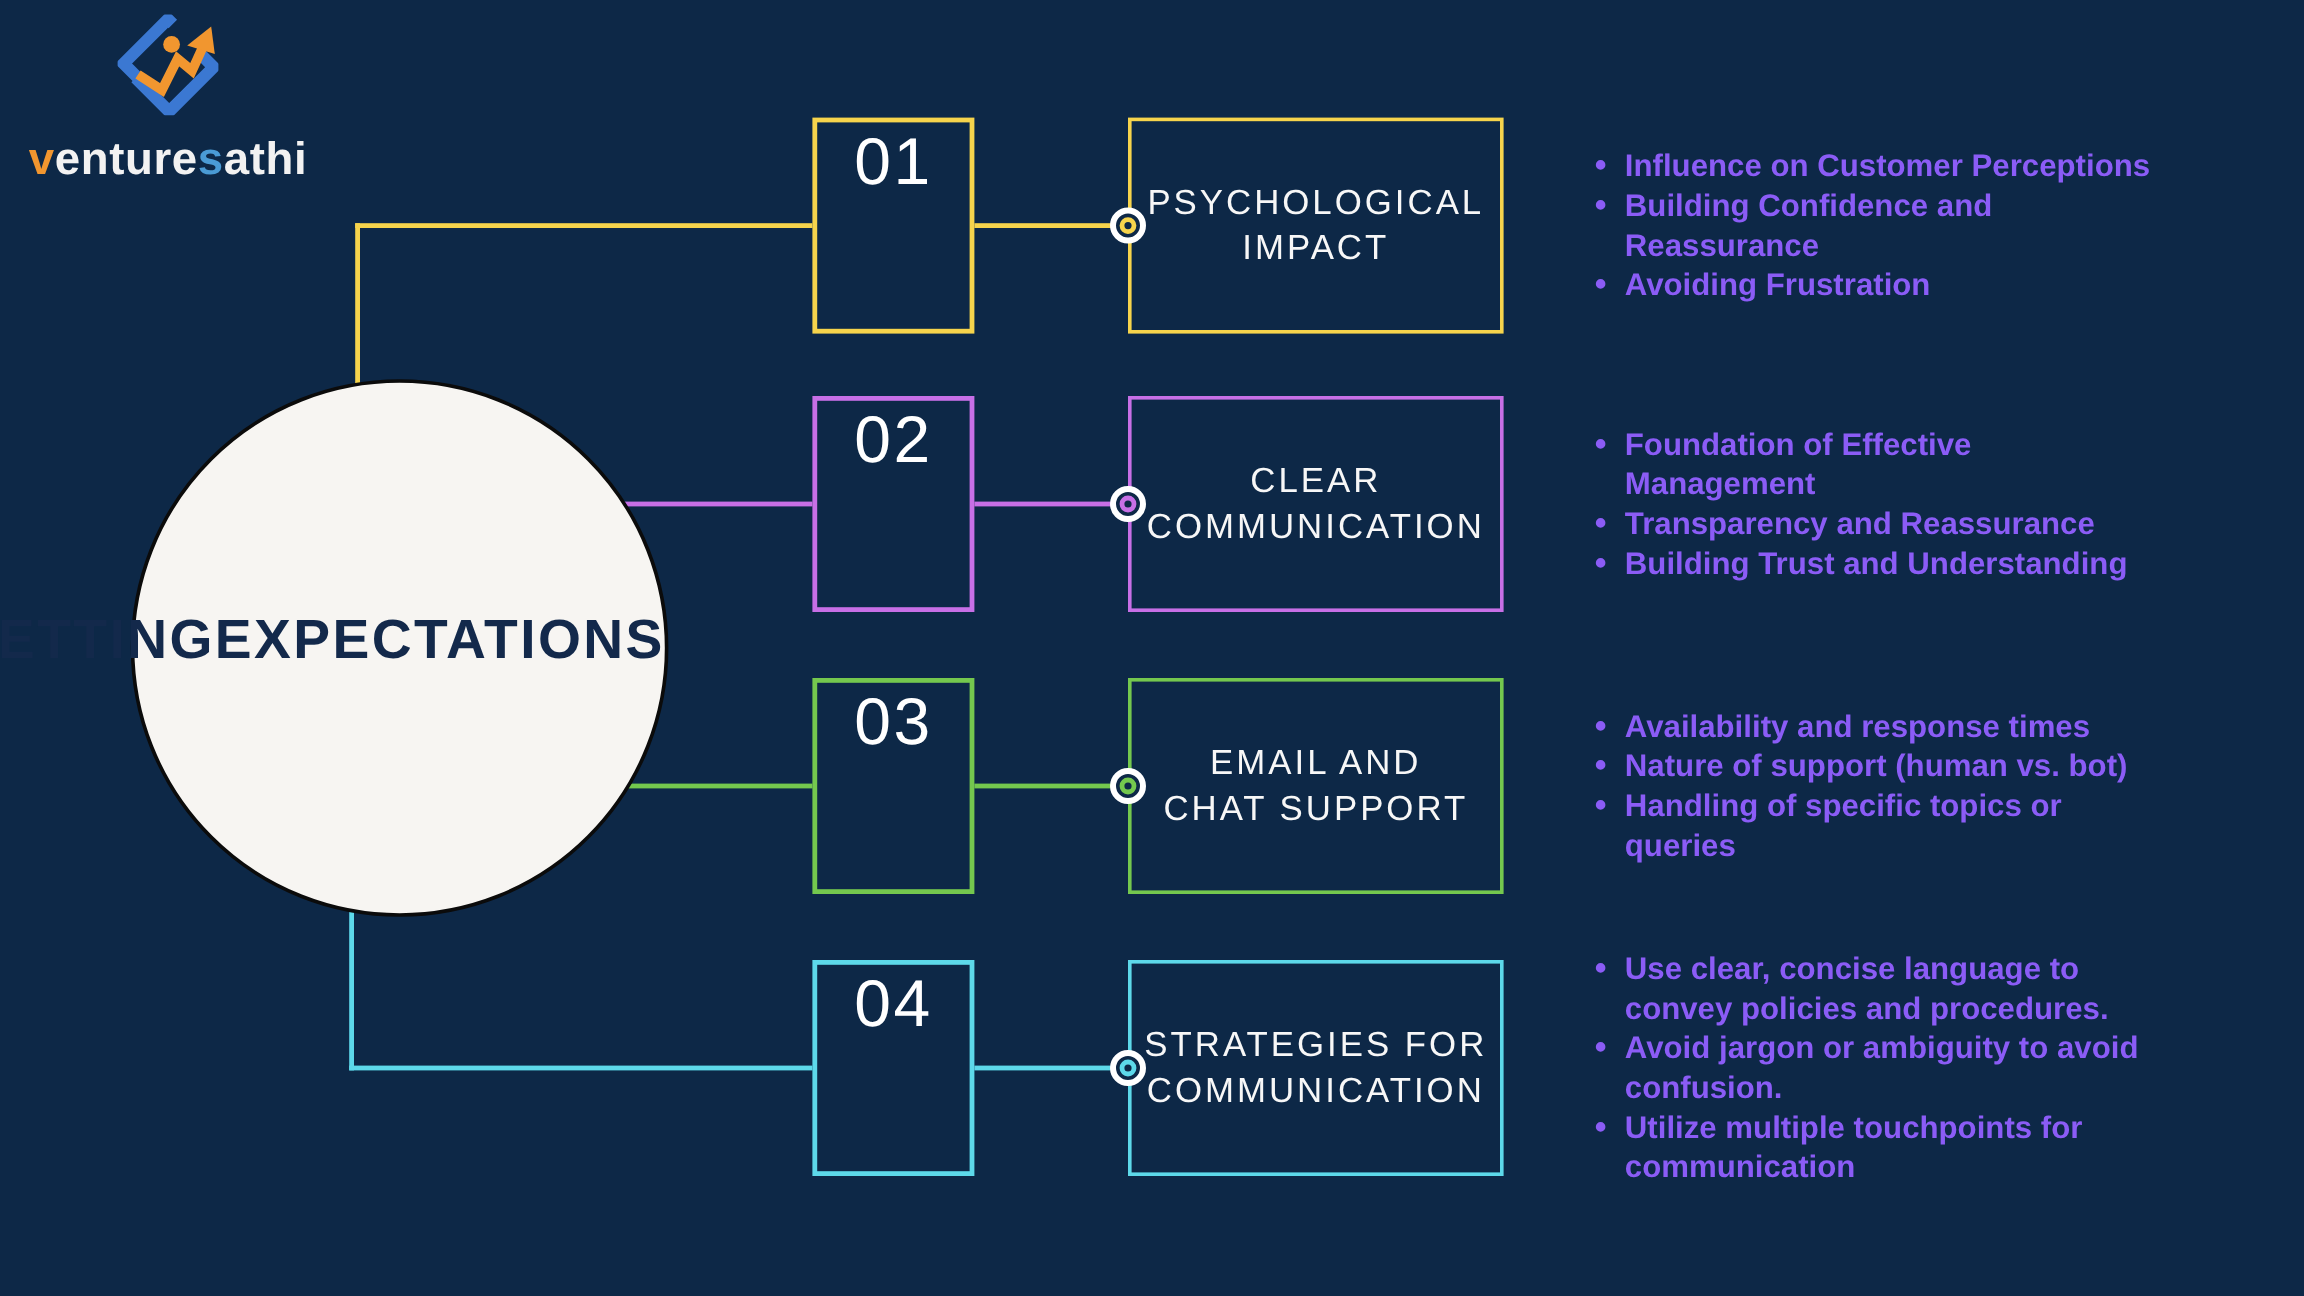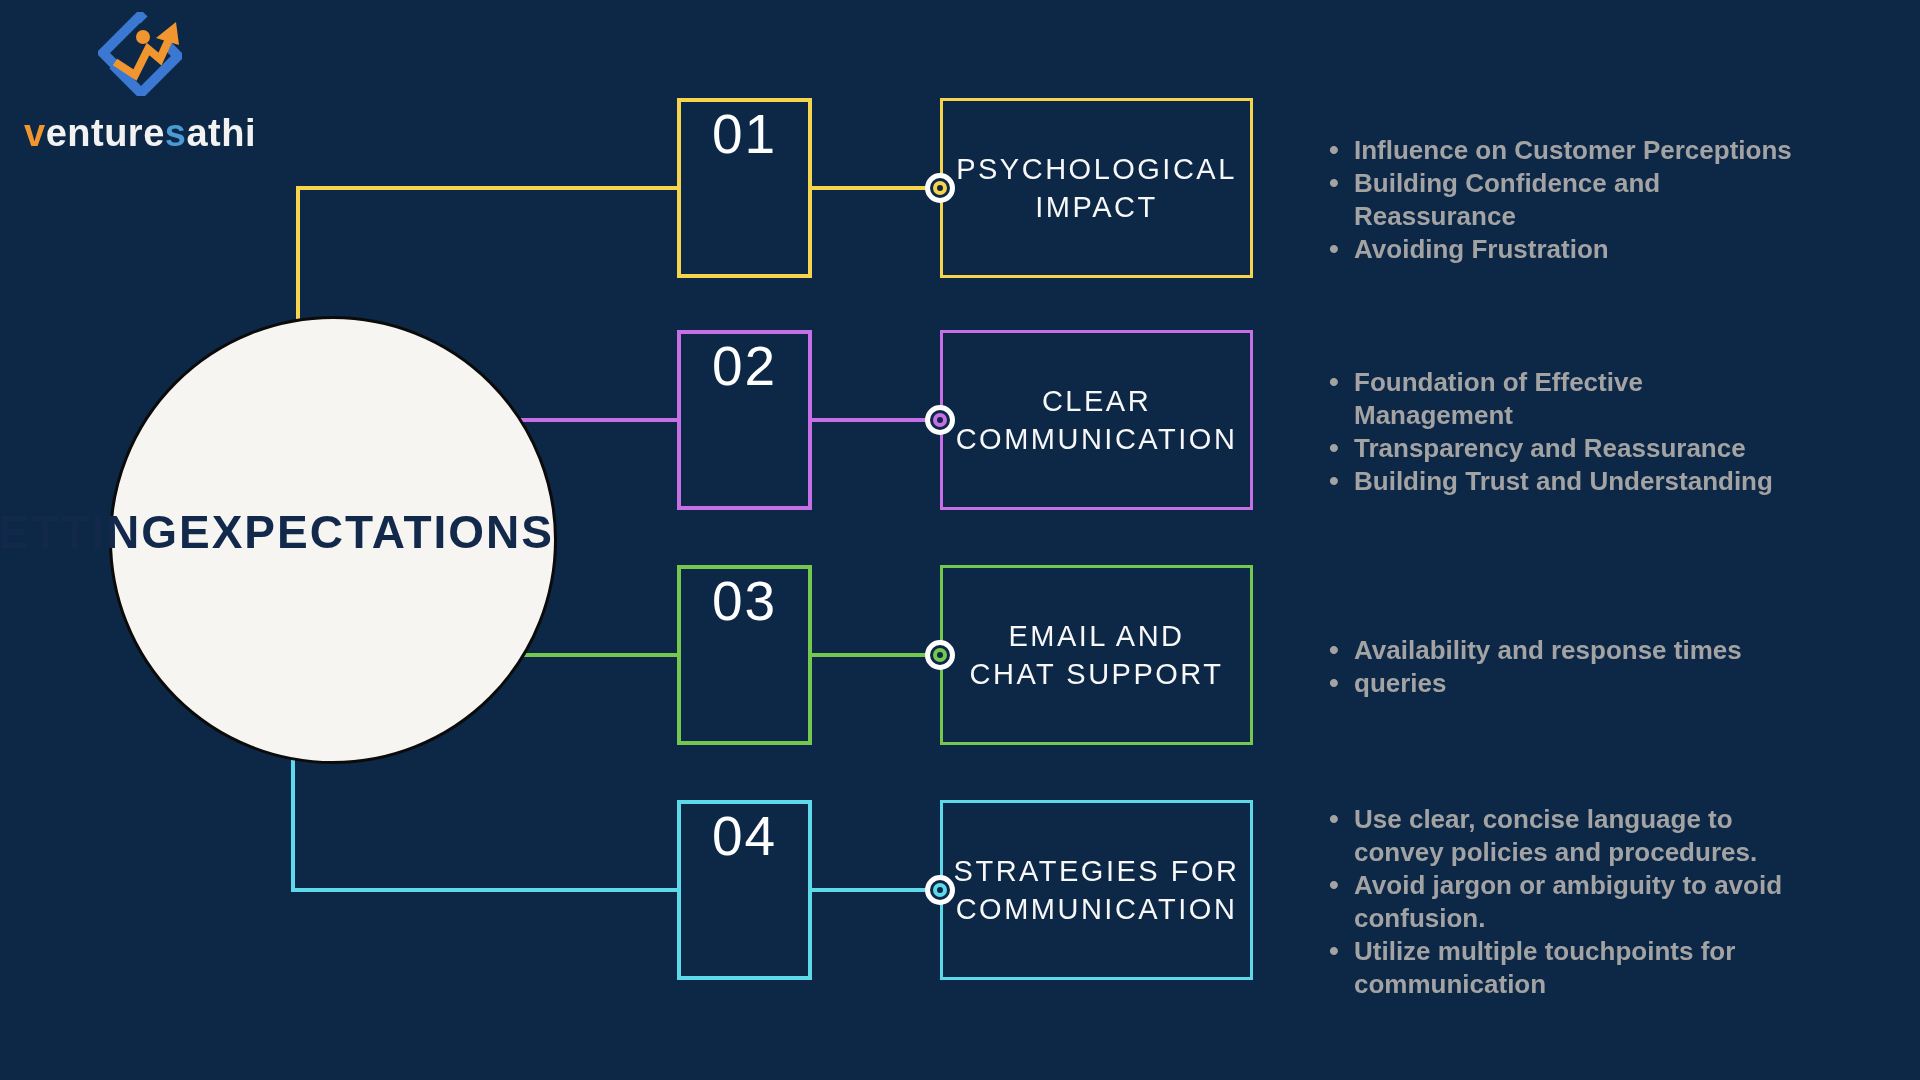--- a/index.html
+++ b/index.html
@@ -27,22 +27,22 @@
   .num{color:#FFFFFF;font-size:55px;font-weight:400;letter-spacing:2px;}
   .mid-line{position:absolute;left:812px;top:88px;width:128px;height:4px;background:var(--c);}
   .title-box{position:absolute;left:940px;top:0;width:313px;height:180px;border:3px solid var(--c);
              box-sizing:border-box;display:flex;align-items:center;justify-content:center;text-align:center;}
   .title{color:#F7F7F7;font-size:29px;font-weight:400;letter-spacing:2.5px;line-height:38px;}
   .node{position:absolute;left:925px;top:75px;width:30px;height:30px;border:5px solid #FFFFFF;
         box-sizing:border-box;border-radius:50%;background:#0D2847;display:flex;align-items:center;justify-content:center;z-index:4;}
   .node-inner{width:14px;height:14px;border:4px solid var(--c);box-sizing:border-box;border-radius:50%;background:#0D2847;}
 
   
-  .bullets{position:absolute;left:1329px;top:102px;transform:translateY(-50%);width:540px;
-           margin:0;padding:0;list-style:none;color:#a3a3a3;font-size:26px;font-weight:700;line-height:33px;}
+  .bullets{position:absolute;left:1329px;top:90px;transform:translateY(-50%);width:540px;
+           margin:0;padding:0;list-style:none;color:#8b5cf6;font-size:26px;font-weight:700;line-height:33px;}
   .bullets li{position:relative;padding-left:25px;}
   .bullets li::before{content:"\2022";position:absolute;left:0;top:-1px;font-size:28px;}
 </style>
 </head>
 <body>
 
 <div class="canvas">
 
   <header class="logo">
     <svg class="logo-icon" viewBox="0 0 84 84">
@@ -129,20 +129,24 @@
         <span class="title">EMAIL AND<br>CHAT SUPPORT</span>
       </div>
       <div class="node">
         <div class="node-inner"></div>
       </div>
       <ul class="bullets">
           <li>
             <div>Availability and response times</div>
           </li>
           <li>
+            <div>Nature of support (human vs. bot)</div>
+          </li>
+          <li>
+            <div>Handling of specific topics or</div>
             <div>queries</div>
           </li>
         </ul>
     </section>
 
     <section class="row" style="top: 800px; --c: #5DD9EA;">
       <div class="num-box">
         <span class="num">04</span>
       </div>
       <div class="mid-line"></div>

